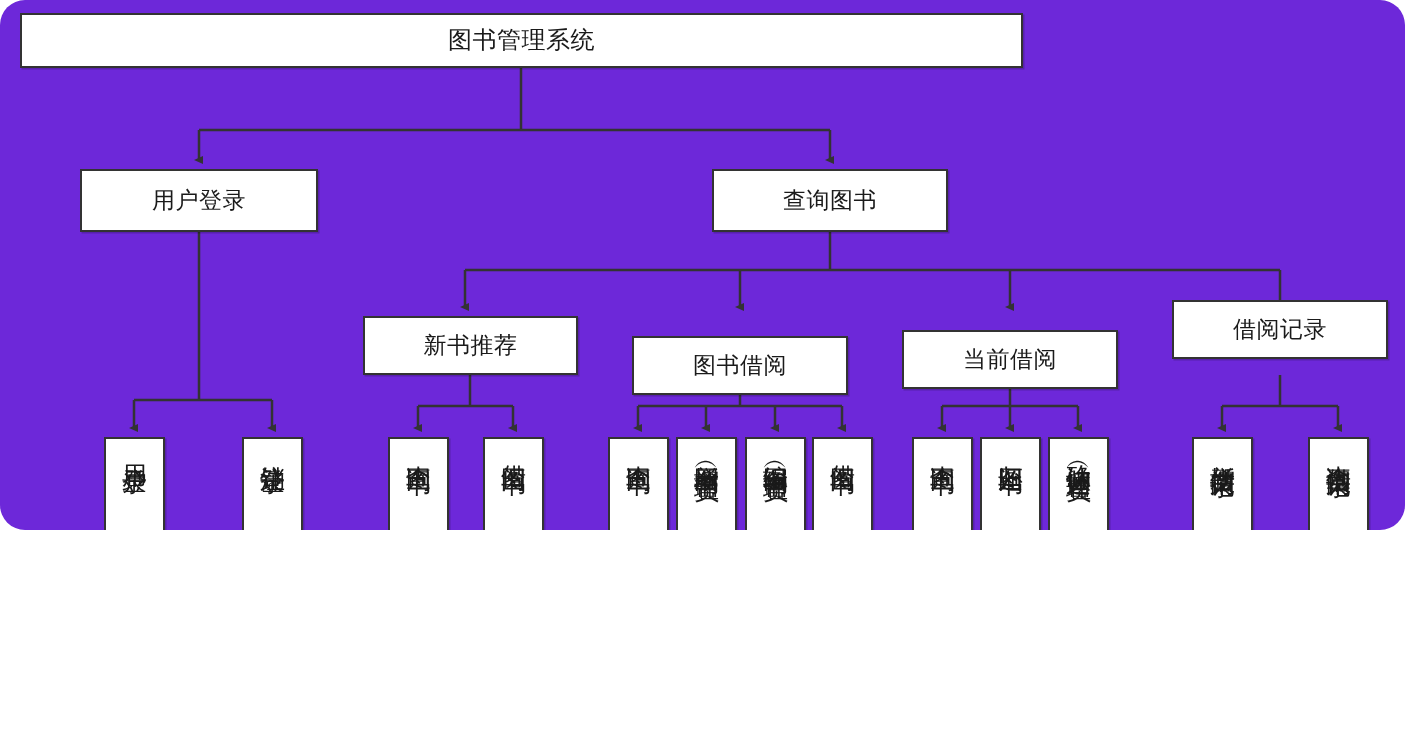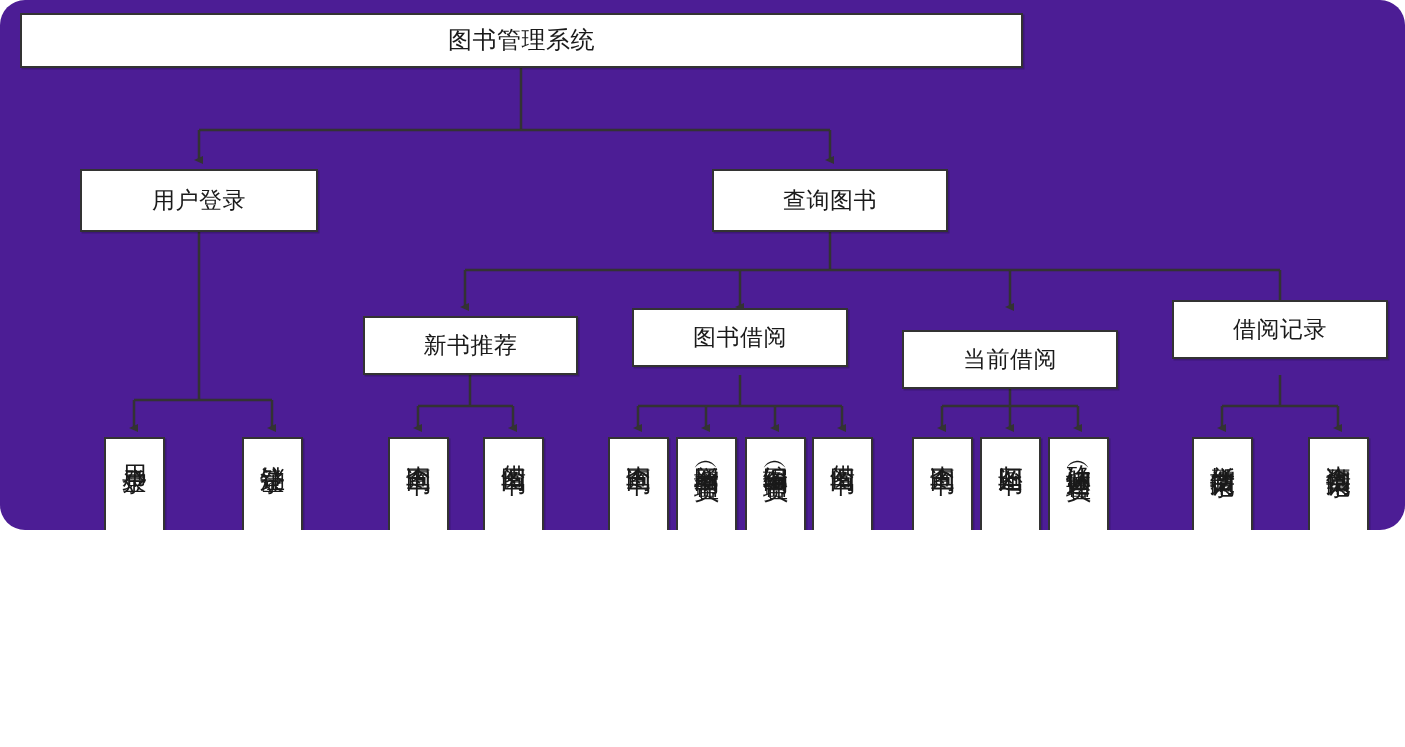--- a/index.html
+++ b/index.html
@@ -8,21 +8,21 @@
     padding: 0;
     background: #ffffff;
   }
   body {
     font-family: "DejaVu Sans", "Liberation Sans", sans-serif;
   }
   #canvas {
     position: relative;
     width: 1405px;
     height: 530px;
-    background: #4c1d95;
+    background: #6d28d9;
     overflow: hidden;
     border-radius: 25px;
   }
   #edges {
     position: absolute;
     left: 0;
     top: 0;
     width: 1405px;
     height: 747px;
     pointer-events: none;
@@ -135,21 +135,21 @@
   <div class="node h-node" style="left:80px; top:169px; width:238px; height:63px;">
     <span class="node-label">用户登录</span>
   </div>
   <div class="node h-node" style="left:712px; top:169px; width:236px; height:63px;">
     <span class="node-label">查询图书</span>
   </div>
 
   <div class="node h-node" style="left:363px; top:316px; width:215px; height:59px;">
     <span class="node-label">新书推荐</span>
   </div>
-  <div class="node h-node" style="left:632px; top:308px; width:216px; height:59px;">
+  <div class="node h-node" style="left:632px; top:336px; width:216px; height:59px;">
     <span class="node-label">图书借阅</span>
   </div>
   <div class="node h-node" style="left:902px; top:330px; width:216px; height:59px;">
     <span class="node-label">当前借阅</span>
   </div>
   <div class="node h-node" style="left:1172px; top:300px; width:216px; height:59px;">
     <span class="node-label">借阅记录</span>
   </div>
 
   <div class="node v-node" style="left:104px; top:437px; width:61px; height:297px;">

